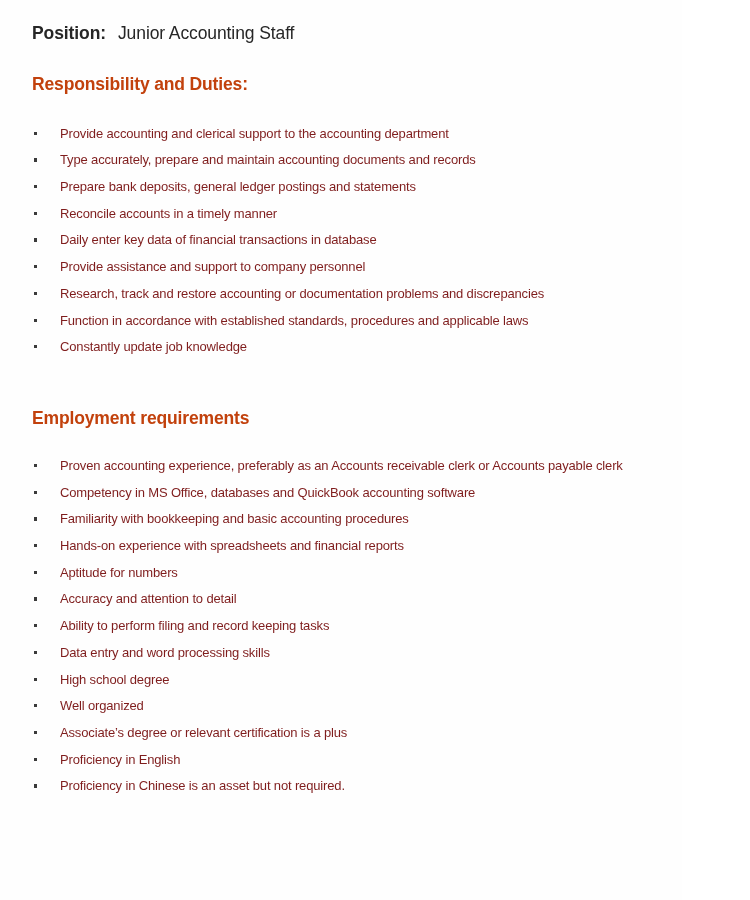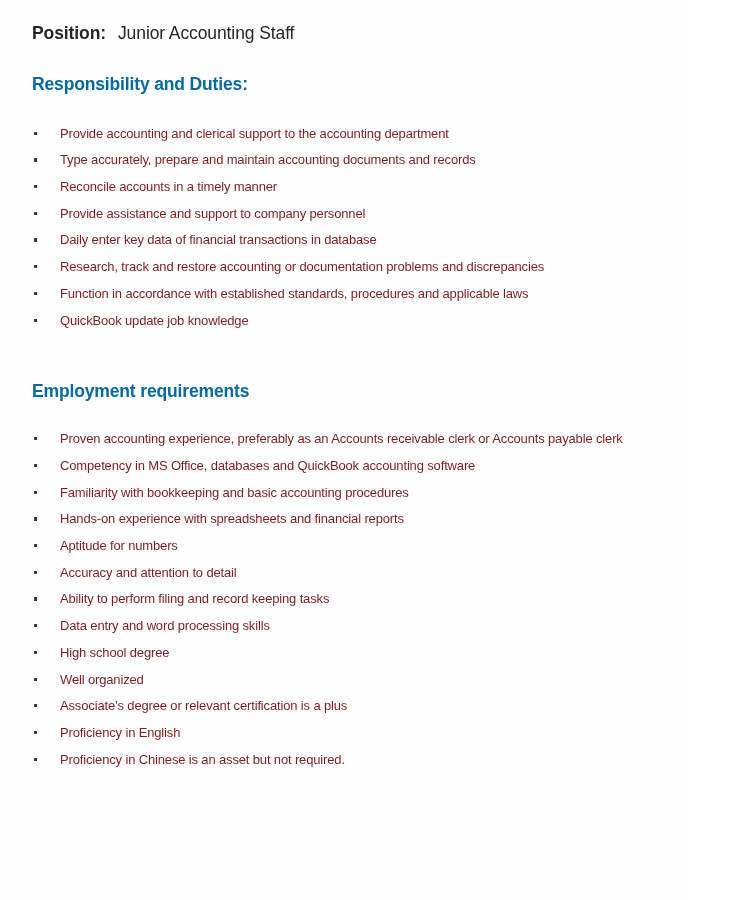--- a/index.html
+++ b/index.html
@@ -39,21 +39,21 @@
     letter-spacing: -0.1px;
   }
   .position-value {
     font-weight: normal;
     margin-left: 12px;
     letter-spacing: -0.1px;
   }
   .section-heading {
     font-size: 17.5px;
     font-weight: bold;
-    color: #0369a1;
+    color: #c2410c;
     letter-spacing: -0.15px;
     margin: 0;
     padding: 0;
   }
   .heading-duties {
     margin-top: 28px;
     margin-left: 2px;
   }
   .heading-employment {
     margin-top: 47px;
@@ -109,41 +109,45 @@
       <li>
         <span class="bullet-dot"></span>
         <span class="bullet-text">Provide accounting and clerical support to the accounting department</span>
       </li>
       <li>
         <span class="bullet-dot"></span>
         <span class="bullet-text">Type accurately, prepare and maintain accounting documents and records</span>
       </li>
       <li>
         <span class="bullet-dot"></span>
+        <span class="bullet-text">Prepare bank deposits, general ledger postings and statements</span>
+      </li>
+      <li>
+        <span class="bullet-dot"></span>
         <span class="bullet-text">Reconcile accounts in a timely manner</span>
       </li>
       <li>
         <span class="bullet-dot"></span>
+        <span class="bullet-text">Daily enter key data of financial transactions in database</span>
+      </li>
+      <li>
+        <span class="bullet-dot"></span>
         <span class="bullet-text">Provide assistance and support to company personnel</span>
       </li>
       <li>
         <span class="bullet-dot"></span>
-        <span class="bullet-text">Daily enter key data of financial transactions in database</span>
-      </li>
-      <li>
-        <span class="bullet-dot"></span>
         <span class="bullet-text">Research, track and restore accounting or documentation problems and discrepancies</span>
       </li>
       <li>
         <span class="bullet-dot"></span>
         <span class="bullet-text">Function in accordance with established standards, procedures and applicable laws</span>
       </li>
       <li>
         <span class="bullet-dot"></span>
-        <span class="bullet-text">QuickBook update job knowledge</span>
+        <span class="bullet-text">Constantly update job knowledge</span>
       </li>
     </ul>
 
     <h2 class="section-heading heading-employment">Employment requirements</h2>
 
     <ul class="bullets requirements">
       <li>
         <span class="bullet-dot"></span>
         <span class="bullet-text">Proven accounting experience, preferably as an Accounts receivable clerk or Accounts payable clerk</span>
       </li>

